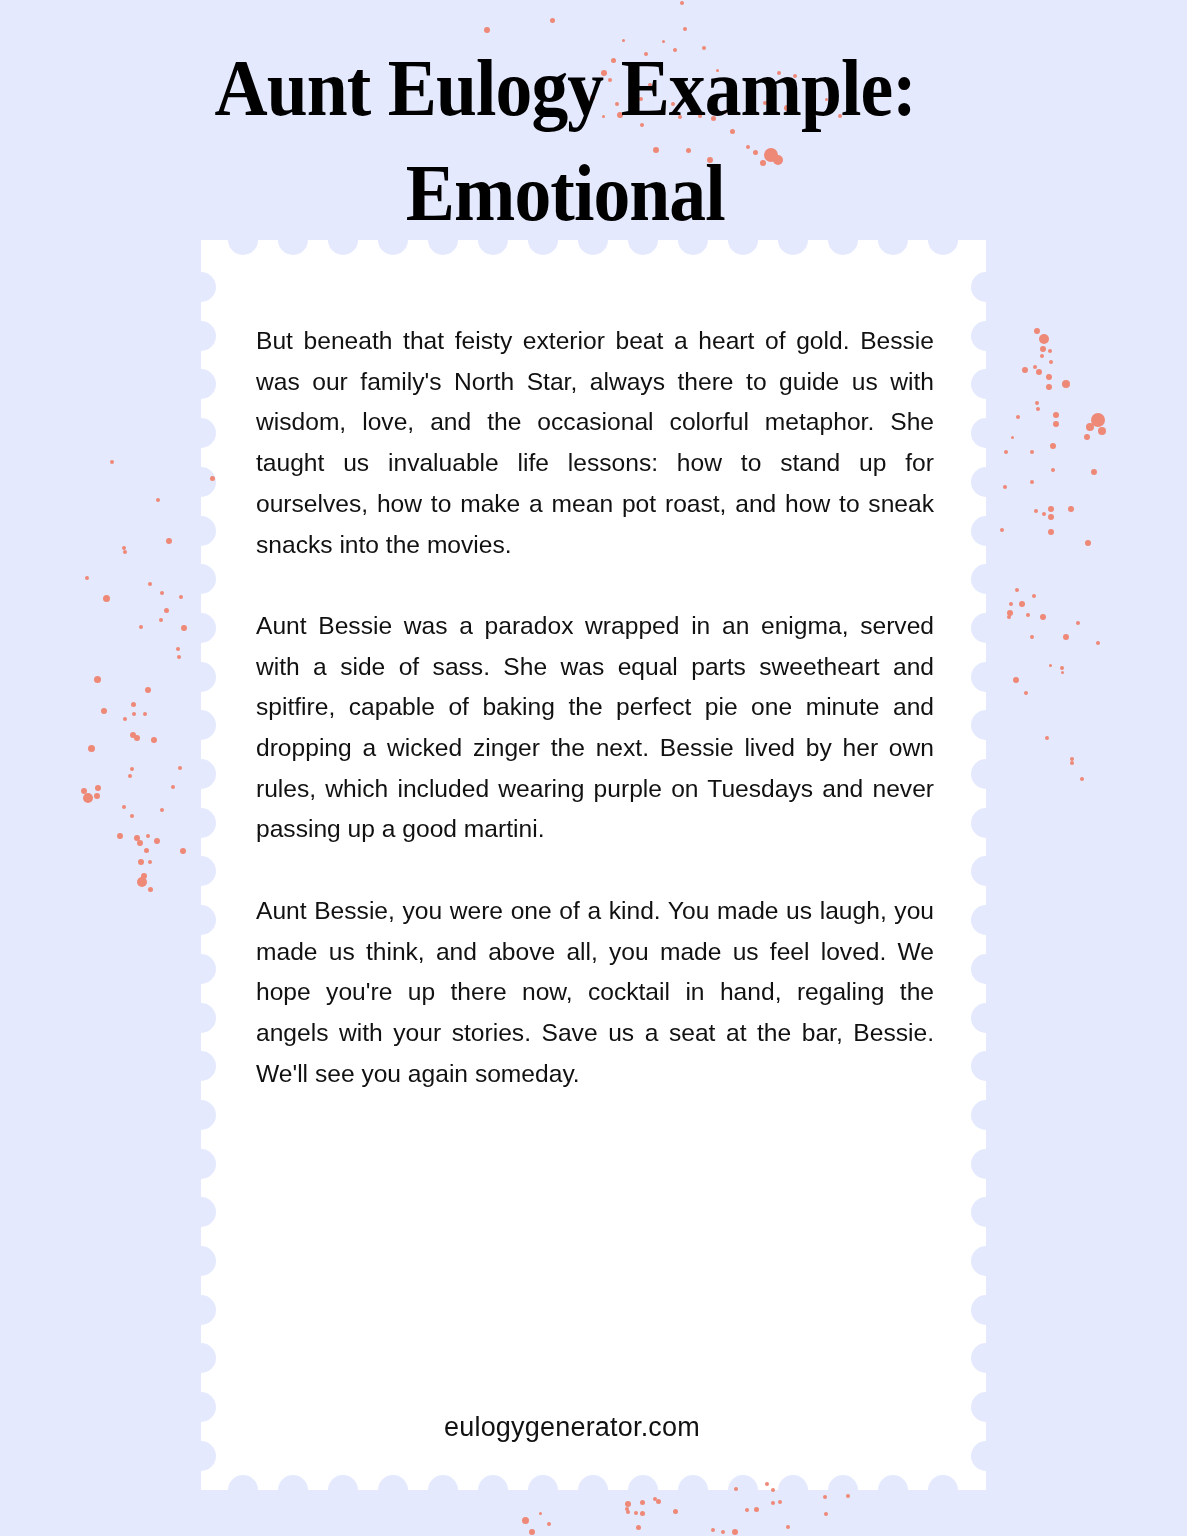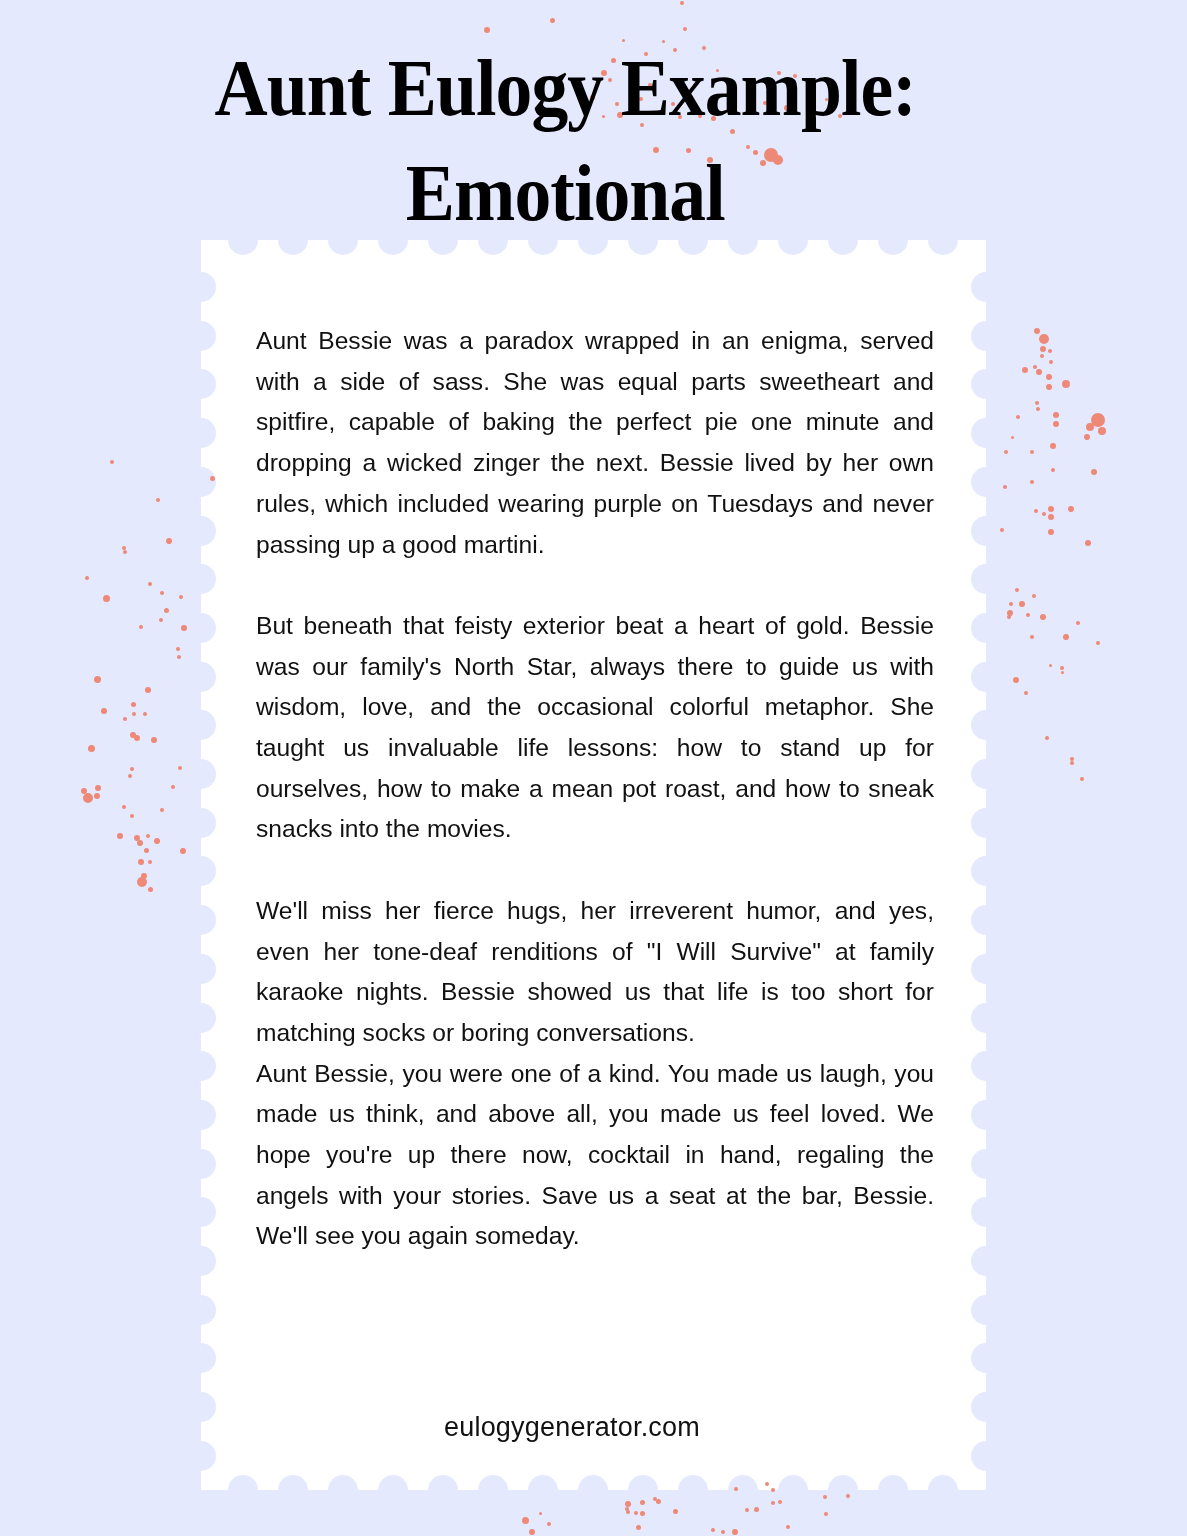--- a/index.html
+++ b/index.html
@@ -331,19 +331,18 @@
     <div class="dot" style="left: 778px; top: 1500px; width: 4px; height: 4px;"></div>
     <div class="dot" style="left: 786px; top: 1525px; width: 4px; height: 4px;"></div>
     <div class="dot" style="left: 823px; top: 1495px; width: 4px; height: 4px;"></div>
     <div class="dot" style="left: 824px; top: 1512px; width: 4px; height: 4px;"></div>
     <div class="dot" style="left: 846px; top: 1494px; width: 4px; height: 4px;"></div>
     <div class="dot" style="left: 771px; top: 1488px; width: 4px; height: 4px;"></div>
     <div class="dot" style="left: 765px; top: 1482px; width: 4px; height: 4px;"></div>
   </div>
 
 <div class="body-text">
+  <p class="gap">But beneath that feisty exterior beat a heart of gold. Bessie was our family's North Star, always there to guide us with wisdom, love, and the occasional colorful metaphor. She taught us invaluable life lessons: how to stand up for ourselves, how to make a mean pot roast, and how to sneak snacks into the movies.</p>
   <p class="gap">Aunt Bessie was a paradox wrapped in an enigma, served with a side of sass. She was equal parts sweetheart and spitfire, capable of baking the perfect pie one minute and dropping a wicked zinger the next. Bessie lived by her own rules, which included wearing purple on Tuesdays and never passing up a good martini.</p>
-  <p class="gap">But beneath that feisty exterior beat a heart of gold. Bessie was our family's North Star, always there to guide us with wisdom, love, and the occasional colorful metaphor. She taught us invaluable life lessons: how to stand up for ourselves, how to make a mean pot roast, and how to sneak snacks into the movies.</p>
-  <p>We'll miss her fierce hugs, her irreverent humor, and yes, even her tone-deaf renditions of "I Will Survive" at family karaoke nights. Bessie showed us that life is too short for matching socks or boring conversations.</p>
   <p>Aunt Bessie, you were one of a kind. You made us laugh, you made us think, and above all, you made us feel loved. We hope you're up there now, cocktail in hand, regaling the angels with your stories. Save us a seat at the bar, Bessie. We'll see you again someday.</p>
 </div>
 
 <div class="footer">eulogygenerator.com</div>
 
 </body></html>

